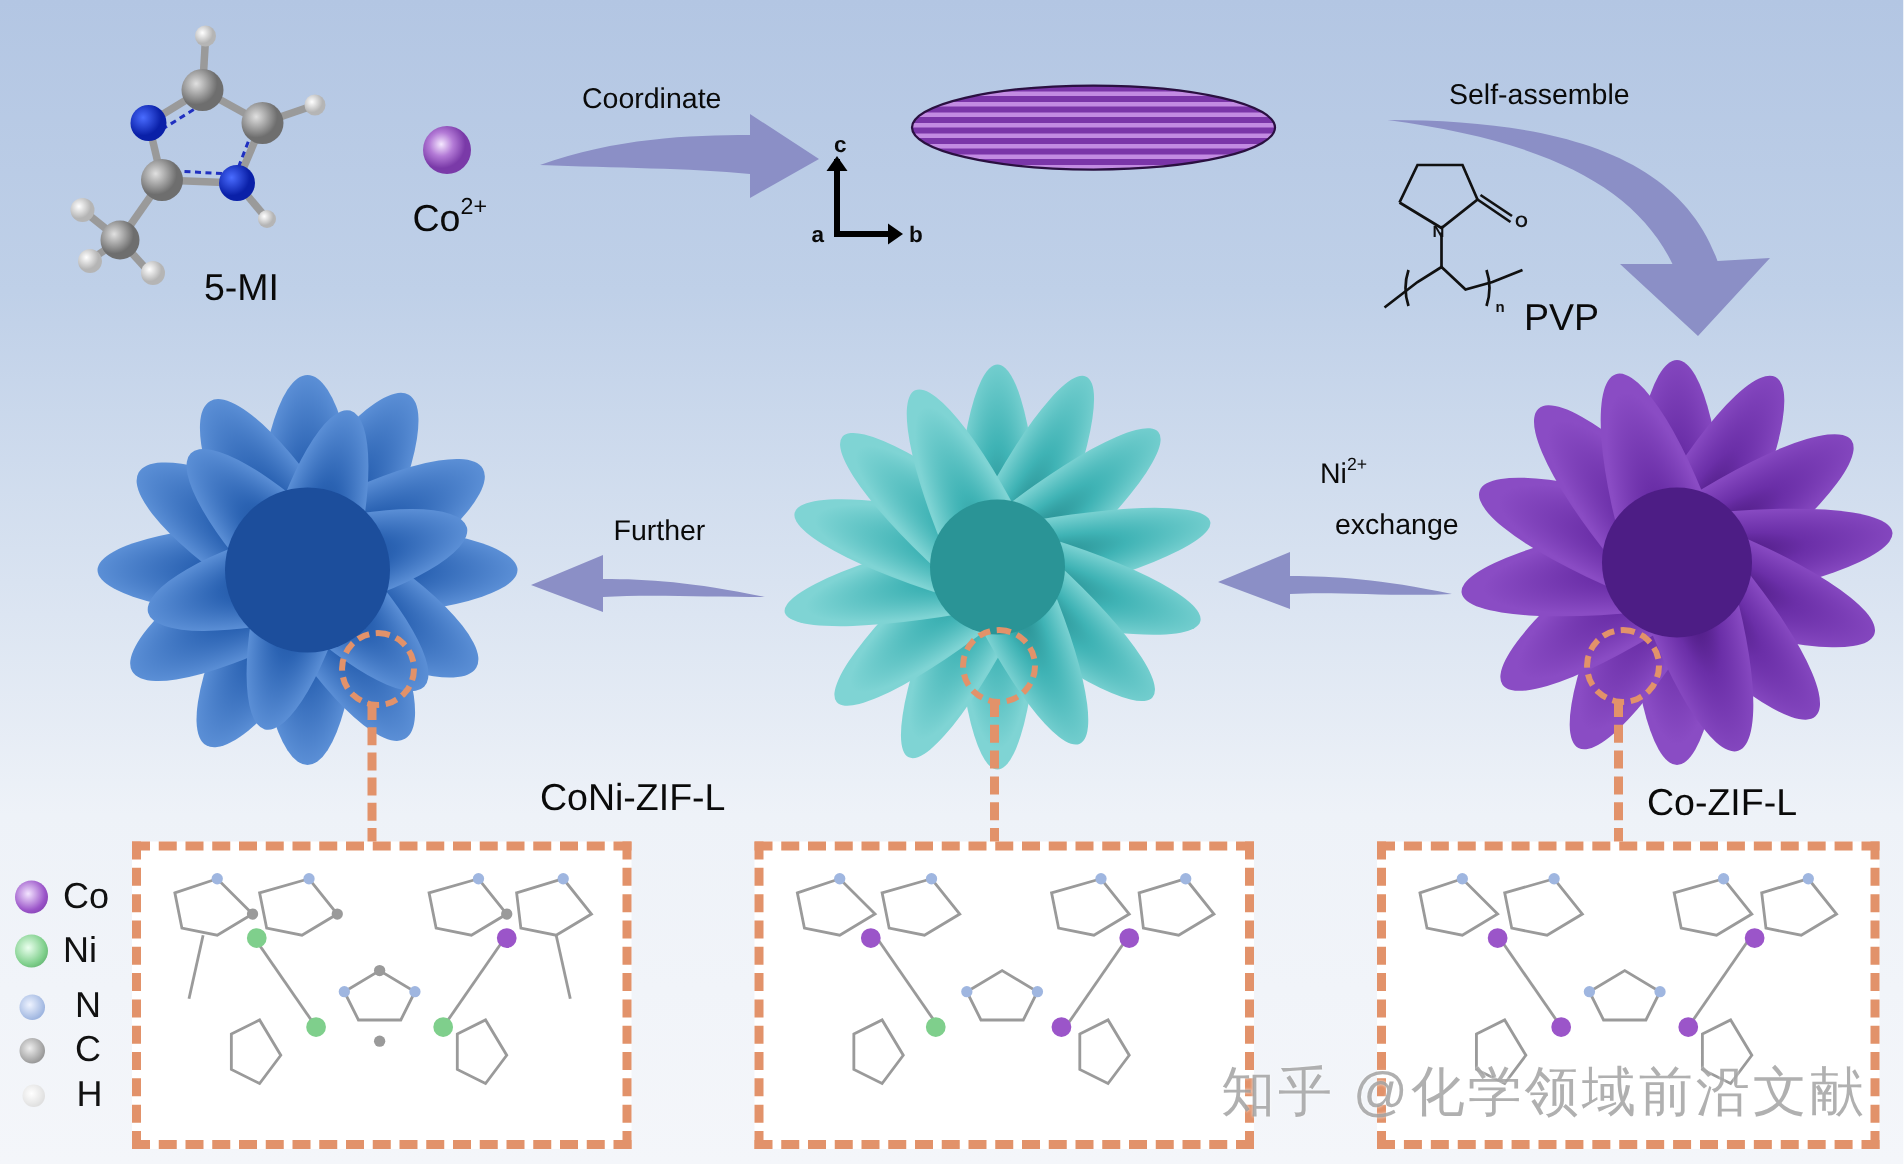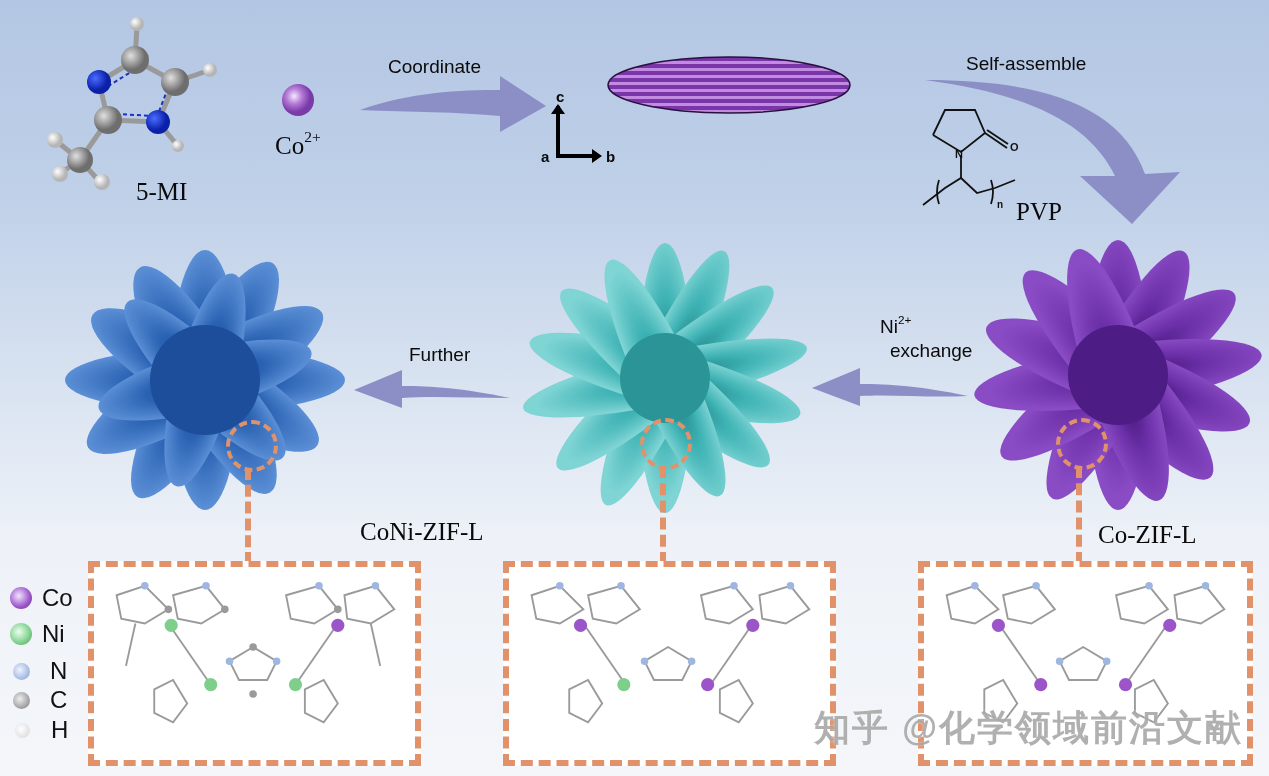--- a/index.html
+++ b/index.html
@@ -1,29 +1,29 @@
 <!DOCTYPE html>
 <html><head>
 <meta charset="utf-8">
 <style>
   html,body{margin:0;padding:0;}
   body{width:1269px;height:776px;overflow:hidden;font-family:"Liberation Sans",sans-serif;}
   #canvas{position:relative;width:1269px;height:776px;
     background:linear-gradient(180deg,#b3c6e3 0%,#bfd0e8 25%,#d9e3f1 50%,#eef2f8 70%,#f4f6fa 100%);overflow:hidden;}
   .abs{position:absolute;}
   .lbl{position:absolute;color:#0a0a0a;white-space:nowrap;}
-  .big{font-size:25px;font-family:Liberation Serif, serif;}
+  .big{font-size:25px;}
   .med{font-size:19px;}
   sup{font-size:0.62em;vertical-align:0.75em;line-height:0;}
   .panel{position:absolute;border:6px dashed #e2926a;background:#ffffff;box-sizing:border-box;}
   .panel svg{position:absolute;left:0;top:0;width:100%;height:100%;}
   .legend-row{position:absolute;display:flex;align-items:center;gap:10px;font-size:24px;color:#111;}
   .ball{border-radius:50%;display:inline-block;}
   .watermark{position:absolute;font-size:36px;color:rgba(150,150,150,0.75);letter-spacing:2px;white-space:nowrap;
-    text-shadow:0 0 2px rgba(255,255,255,0.8);font-weight:bold;}
+    text-shadow:0 0 2px rgba(255,255,255,0.8);}
   .conn{position:absolute;width:0;border-left:6px dashed #e2926a;}
 </style>
 </head>
 <body>
 
 <div id="canvas">
 
   <svg class="abs" style="left:30px;top:10px;width:200px;height:180px" viewBox="0 0 200 180">
     <defs>
       <radialGradient id="gC" cx="35%" cy="35%">
@@ -201,21 +201,21 @@
   <div class="abs" style="left:640px;top:418px;width:44px;height:44px;border:4px dashed #e2926a;border-radius:50%"></div>
   <div class="abs" style="left:1056px;top:418px;width:44px;height:44px;border:4px dashed #e2926a;border-radius:50%"></div>
   <div class="conn" style="left:245px;top:468px;height:96px"></div>
   <div class="conn" style="left:660px;top:466px;height:98px"></div>
   <div class="conn" style="left:1076px;top:466px;height:98px"></div>
 
   <div class="lbl med" style="left:409px;top:344px">Further</div>
   <svg class="abs" style="left:352px;top:362px;width:160px;height:48px" viewBox="0 0 160 48">
     <path d="M158 36 C 110 26, 80 24, 50 24 L50 8 L2 28 L50 46 L50 36 C 80 34, 120 36, 158 36 Z" fill="#8b8fc6"></path>
   </svg>
-  <div class="lbl med" style="left:880px;top:316px"><span>Ni</span><sup>2+</sup></div>
+  <div class="lbl med" style="left:880px;top:306px"><span>Ni</span><sup>2+</sup></div>
   <div class="lbl med" style="left:890px;top:340px">exchange</div>
   <svg class="abs" style="left:810px;top:362px;width:160px;height:48px" viewBox="0 0 160 48">
     <path d="M158 34 C 110 24, 80 22, 50 22 L50 6 L2 26 L50 44 L50 34 C 80 32, 120 36, 158 34 Z" fill="#8b8fc6"></path>
   </svg>
 
   <div class="lbl big" style="left:360px;top:518px">CoNi-ZIF-L</div>
   <div class="lbl big" style="left:1098px;top:521px">Co-ZIF-L</div>
 
   <div class="legend-row" style="left:10px;top:584px">
     <span class="ball" style="width:22px;height:22px;background:radial-gradient(circle at 40% 40%,#f3e4ff,#9b55c9 60%,#6e2f9d)"></span>

